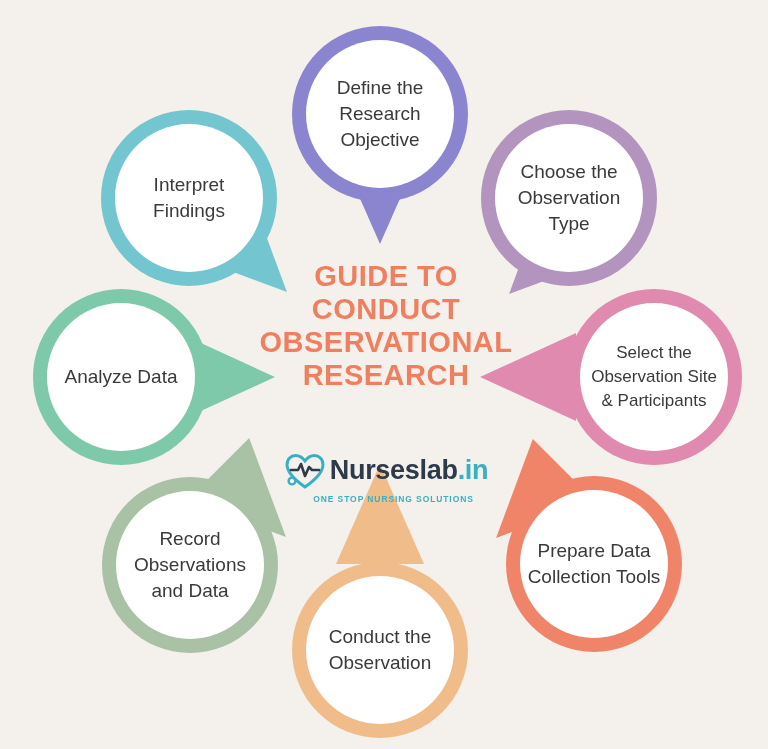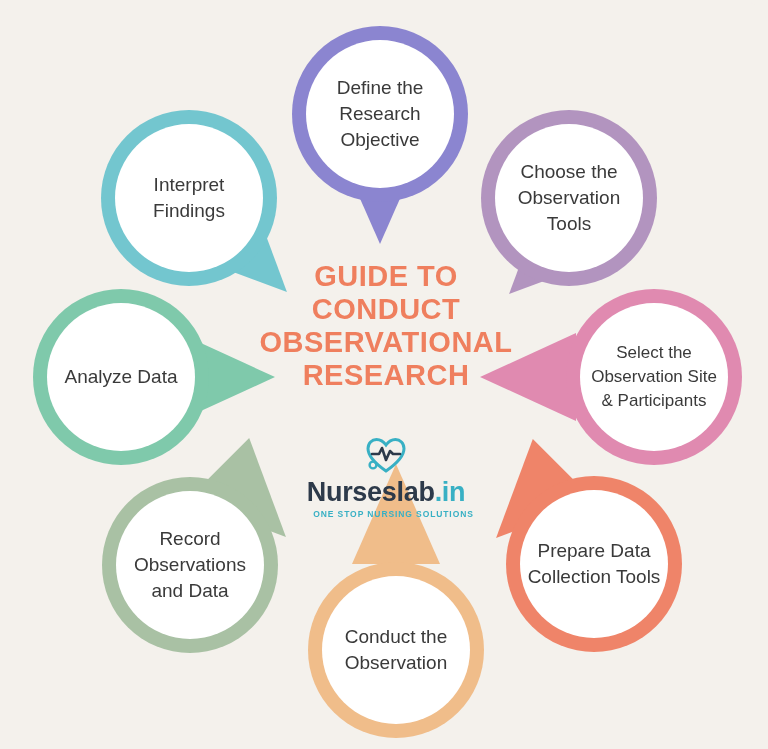--- a/index.html
+++ b/index.html
@@ -46,21 +46,20 @@
     display: flex;
     flex-direction: column;
     align-items: center;
     justify-content: center;
   }
   .logo-row {
     display: flex;
     align-items: center;
     justify-content: flex-start;
     gap: 4px;
-    flex-direction: column;
   }
   .logo-mark { width: 42px; height: 40px; display:block; }
   .logo-word {
     font-size: 27px;
     font-weight: bold;
     color: #2d3a4a;
     line-height: 27px;
     letter-spacing: -0.3px;
   }
   .logo-word .dotin { color: #38b0c4; }
@@ -126,21 +125,21 @@
   #petal-2 .shape { background: #e08ab0; }
   #petal-2 .tail { position:absolute; left:-86px; top:44px; width:0; height:0;
      border-top: 44px solid transparent; border-bottom: 44px solid transparent; border-right: 96px solid #e08ab0; }
 
   #petal-3 { left: 506px; top: 476px; }
   #petal-3 .shape { background: #ef8469; }
   #petal-3 .tail { position:absolute; left:-20px; top:-20px; width:0; height:0;
      border-left: 44px solid transparent; border-right: 44px solid transparent; border-bottom: 96px solid #ef8469;
      transform: rotate(-135deg); transform-origin: 50% 50%; }
 
-  #petal-4 { left: 308px; top: 562px; }
+  #petal-4 { left: 292px; top: 562px; }
   #petal-4 .shape { background: #f0bd8a; }
   #petal-4 .tail { position:absolute; left:50%; top:-98px; transform: translateX(-50%); width:0; height:0;
      border-left: 44px solid transparent; border-right: 44px solid transparent; border-bottom: 100px solid #f0bd8a; }
 
   #petal-5 { left: 102px; top: 477px; }
   #petal-5 .shape { background: #a9c1a4; }
   #petal-5 .tail { position:absolute; left:106px; top:-22px; width:0; height:0;
      border-left: 44px solid transparent; border-right: 44px solid transparent; border-bottom: 96px solid #a9c1a4;
      transform: rotate(135deg); transform-origin: 50% 50%; }
 
@@ -164,21 +163,21 @@
     <div class="tail" style="border-top-color: rgb(139, 133, 208); border-bottom-color: rgb(139, 133, 208);"></div>
     <div class="shape" style="background: rgb(139, 133, 208);"></div>
     <div class="inner"></div>
     <div class="label">Define the Research Objective</div>
   </div>
 
   <div class="petal" id="petal-1">
     <div class="tail" style="border-left-color: rgb(178, 148, 191); border-right-color: rgb(178, 148, 191);"></div>
     <div class="shape" style="background: rgb(178, 148, 191);"></div>
     <div class="inner"></div>
-    <div class="label">Choose the Observation Tools</div>
+    <div class="label">Choose the Observation Type</div>
   </div>
 
   <div class="petal" id="petal-2">
     <div class="tail" style="border-left-color: rgb(224, 138, 176); border-right-color: rgb(224, 138, 176);"></div>
     <div class="shape" style="background: rgb(224, 138, 176);"></div>
     <div class="inner"></div>
     <div class="label" id="label-3" style="font-size:17px;line-height:24px;">Select the Observation Site &amp; Participants</div>
   </div>
 
   <div class="petal" id="petal-3">

